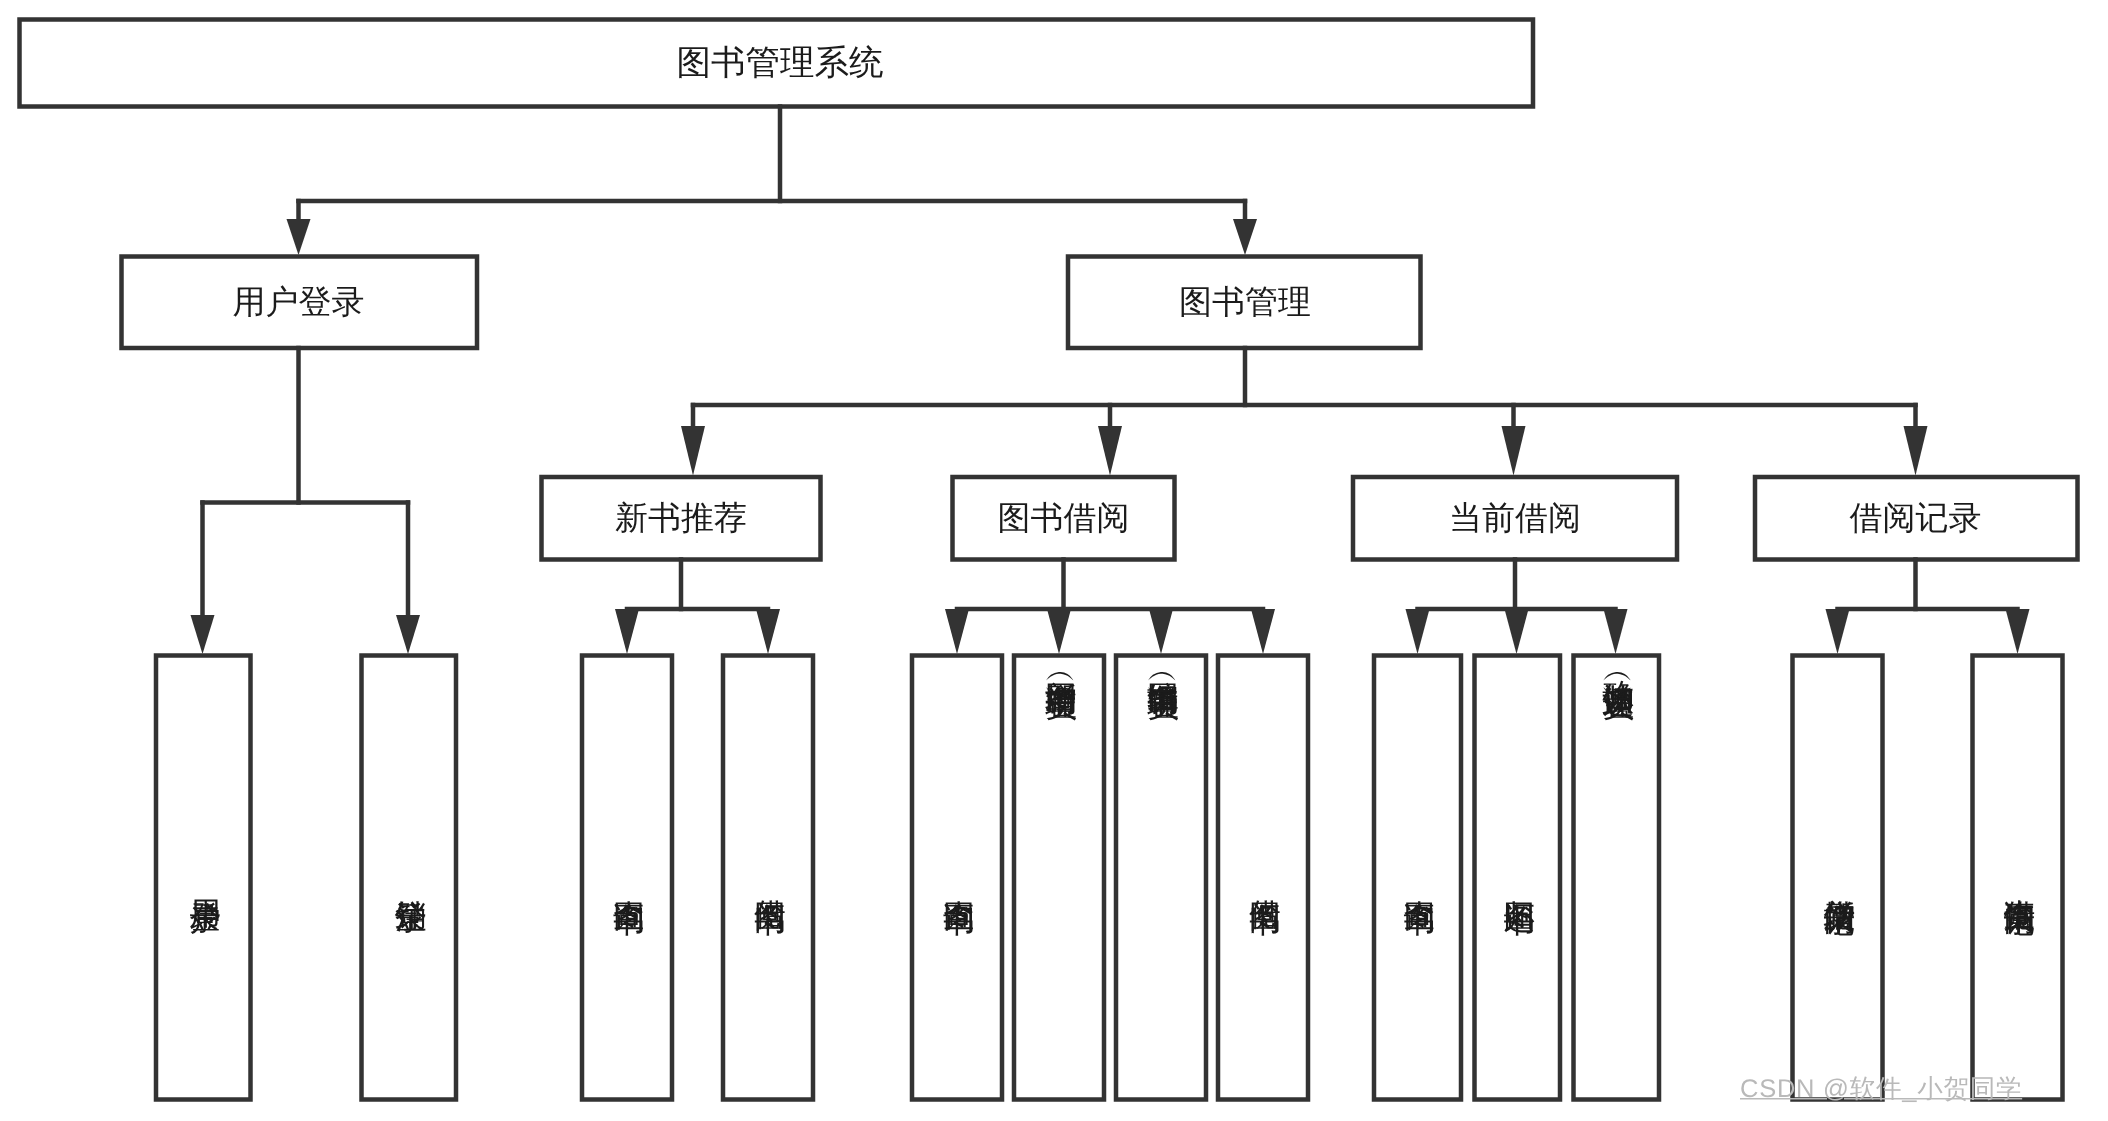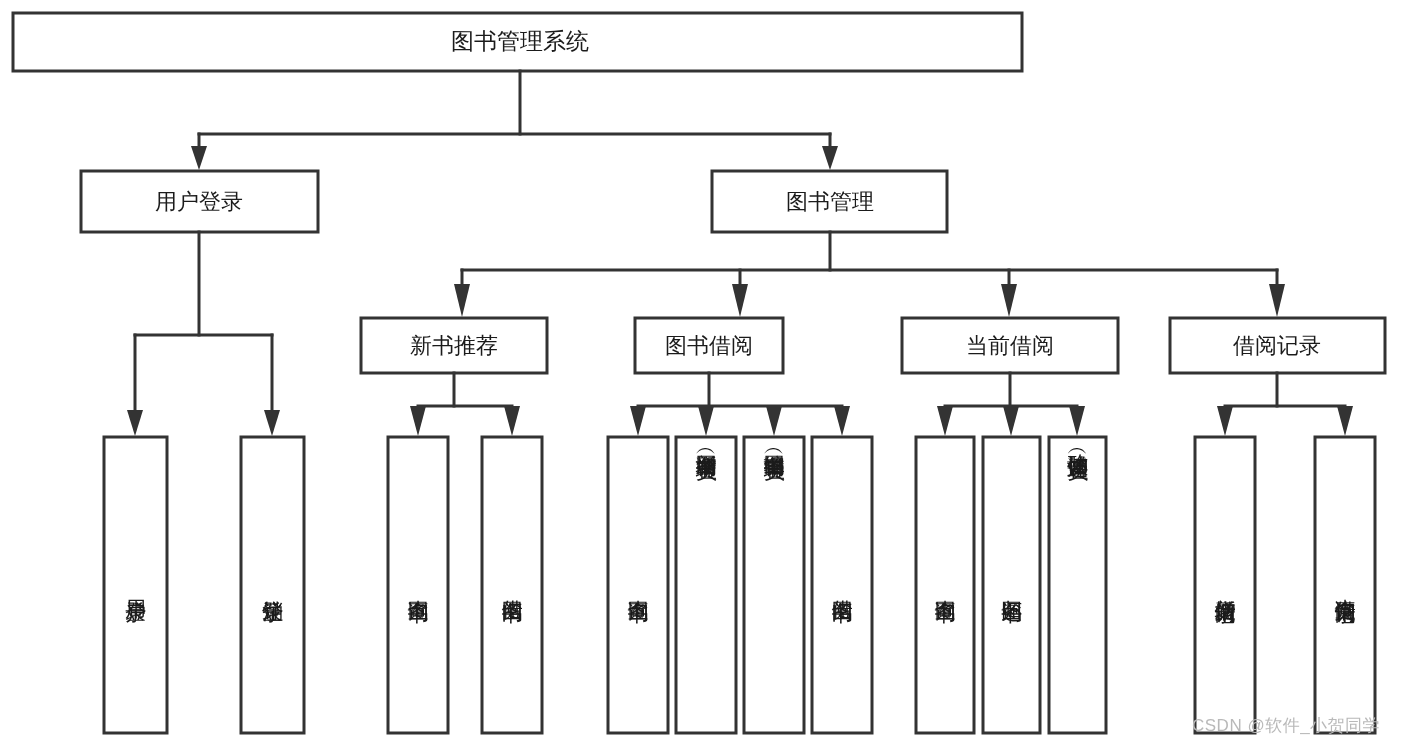--- a/index.html
+++ b/index.html
@@ -238,15 +238,15 @@
   <div class="leaf-label-box" style="left:1049px; top:437px; width:57px; height:296px; align-items:flex-start;">
     <span class="leaf-label-text">确认归还（管理员）</span>
   </div>
   <div class="leaf-label-box" style="left:1195px; top:437px; width:60px; height:296px;">
     <span class="leaf-label-text">新增借阅记录</span>
   </div>
   <div class="leaf-label-box" style="left:1315px; top:437px; width:60px; height:296px;">
     <span class="leaf-label-text">查询借阅记录</span>
   </div>
 
-  <div class="watermark" style="left:1192px; top:714px;">CSDN @软件_小贺同学</div>
+  <div class="watermark" style="left:1160px; top:714px;text-decoration:underline;">CSDN @软件_小贺同学</div>
 
 </div>
 
 </body></html>

